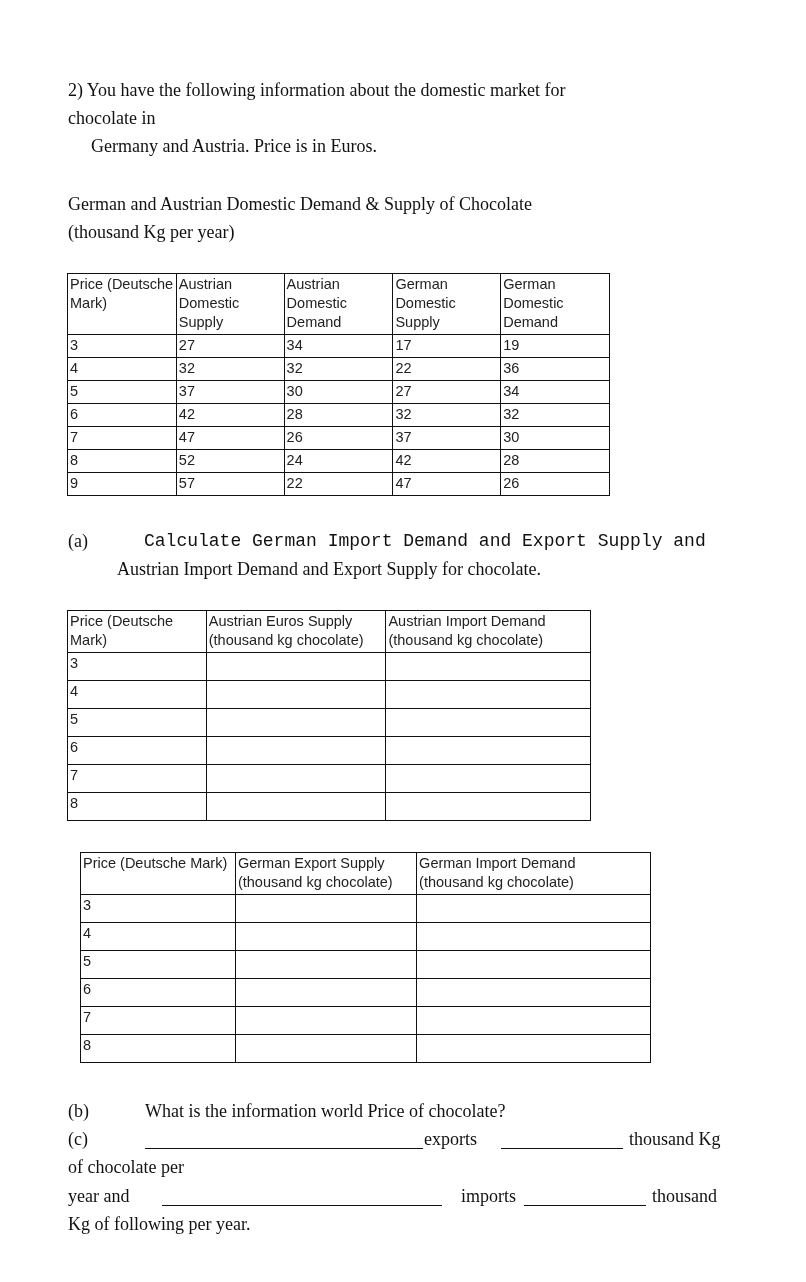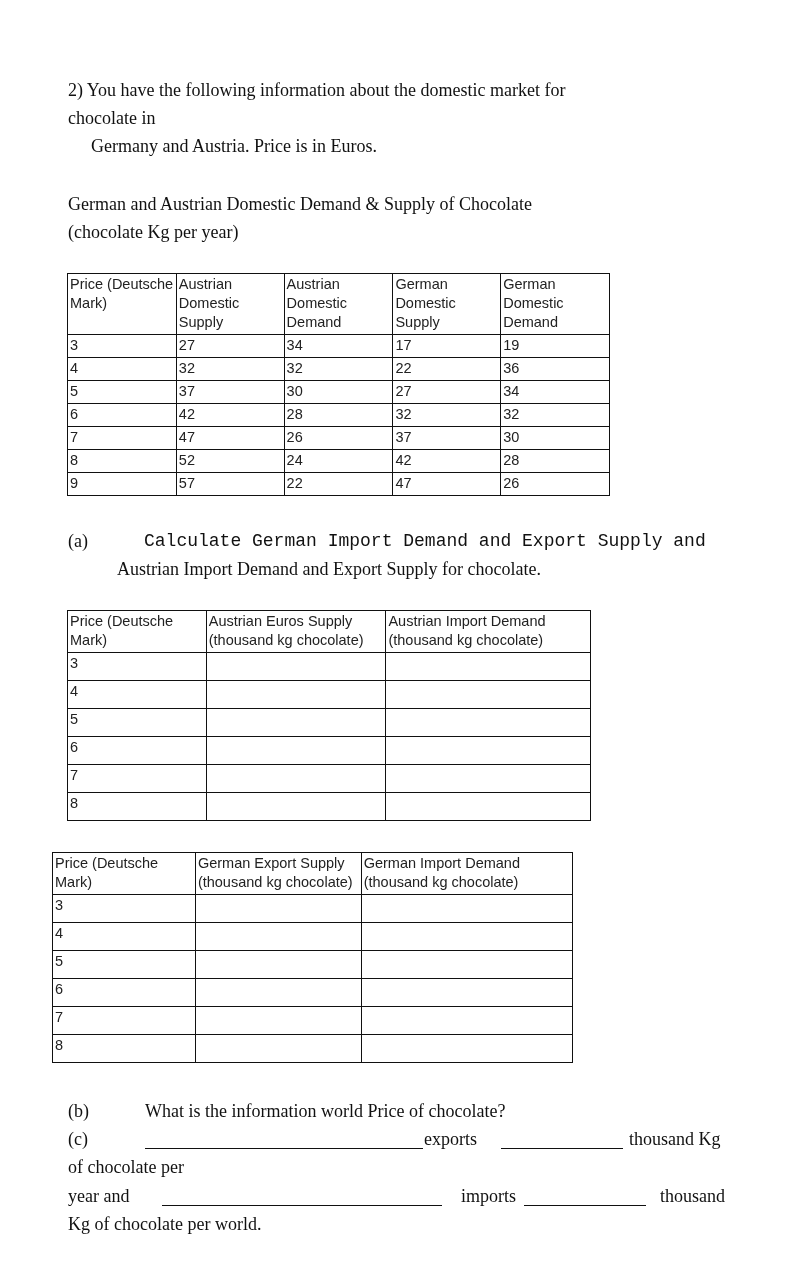--- a/index.html
+++ b/index.html
@@ -20,21 +20,21 @@
   .blank { display: inline-block; border-bottom: 1.5px solid #111; height: 20px; vertical-align: baseline; }
 </style>
 </head>
 <body>
 
 <div class="abs para" style="left:68px; top:76px;">2)   You have the following information about the domestic market for</div>
 <div class="abs para" style="left:68px; top:104px;">chocolate in</div>
 <div class="abs para" style="left:91px; top:132px;">Germany and Austria. Price is in Euros.</div>
 
 <div class="abs para" style="left:68px; top:190px;">German and Austrian Domestic Demand &amp; Supply of Chocolate</div>
-<div class="abs para" style="left:68px; top:218px;">(chocolate Kg  per year)</div>
+<div class="abs para" style="left:68px; top:218px;">(thousand Kg  per year)</div>
 
 <table style="left:67px; top:273px; width:543px;">
   <colgroup>
       <col style="width:109px">
       <col style="width:108px">
       <col style="width:109px">
       <col style="width:108px">
       <col style="width:109px">
     </colgroup>
   <tbody>
@@ -139,21 +139,21 @@
         <td></td>
       </tr>
   <tr style="height:28px">
         <td>8</td>
         <td></td>
         <td></td>
       </tr>
 </tbody>
   </table>
 
-<table style="left:52px; top:852px; width:521px;">
+<table style="left:80px; top:852px; width:571px;">
   <colgroup>
       <col style="width:153px">
       <col style="width:179px">
       <col style="width:231px">
     </colgroup>
   <tbody>
       <tr style="height:42px">
     <th><span>Price (Deutsche Mark)</span></th>
     <th><span>German Export Supply</span><br><span>(thousand kg chocolate)</span></th>
     <th><span>German Import Demand</span><br><span>(thousand kg chocolate)</span></th>
@@ -198,14 +198,14 @@
 <span class="abs blank" style="left:145px; top:1128px; width:278px;"></span>
 <div class="abs para" style="left:424px; top:1125px;text-align:center;">exports</div>
 <span class="abs blank" style="left:501px; top:1128px; width:122px;"></span>
 <div class="abs para" style="left:629px; top:1125px;">thousand Kg</div>
 <div class="abs para" style="left:68px; top:1153px;">of chocolate per</div>
 
 <div class="abs para" style="left:68px; top:1182px;">year  and</div>
 <span class="abs blank" style="left:162px; top:1185px; width:280px;"></span>
 <div class="abs para" style="left:461px; top:1182px;">imports</div>
 <span class="abs blank" style="left:524px; top:1185px; width:122px;"></span>
-<div class="abs para" style="left:652px; top:1182px;margin-left:8px;">thousand</div>
-<div class="abs para" style="left:68px; top:1210px;">Kg of chocolate per world.</div>
+<div class="abs para" style="left:652px; top:1182px;">thousand</div>
+<div class="abs para" style="left:68px; top:1210px;">Kg of following per year.</div>
 
 </body></html>

